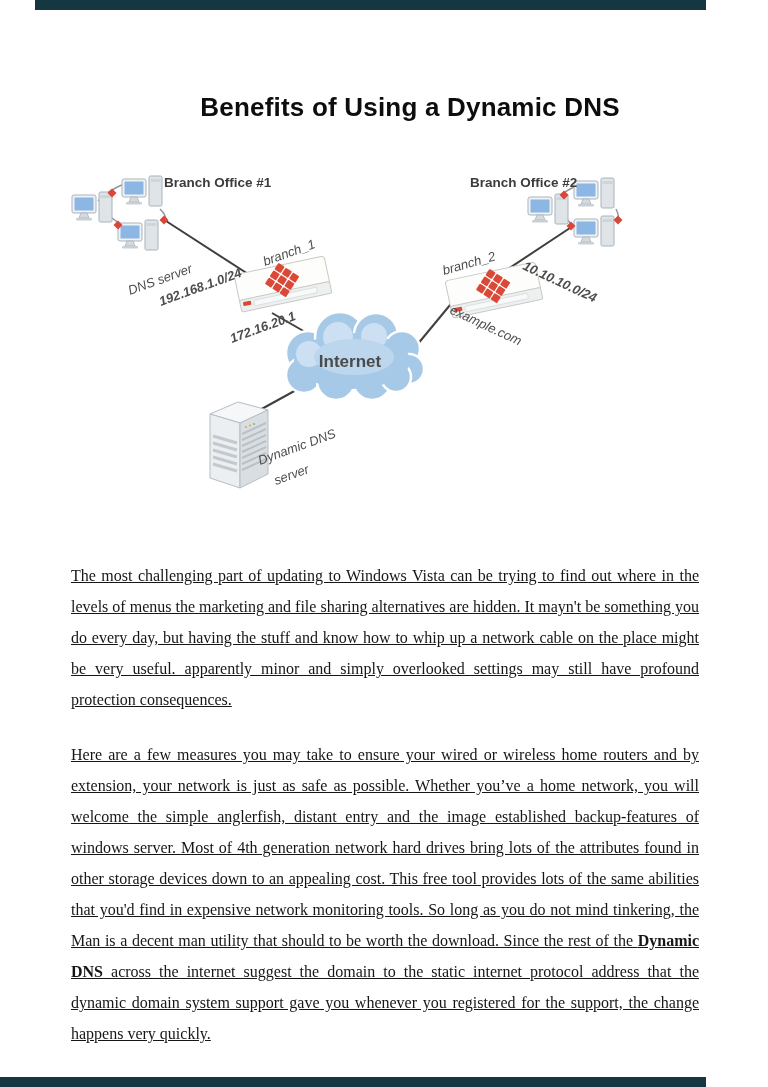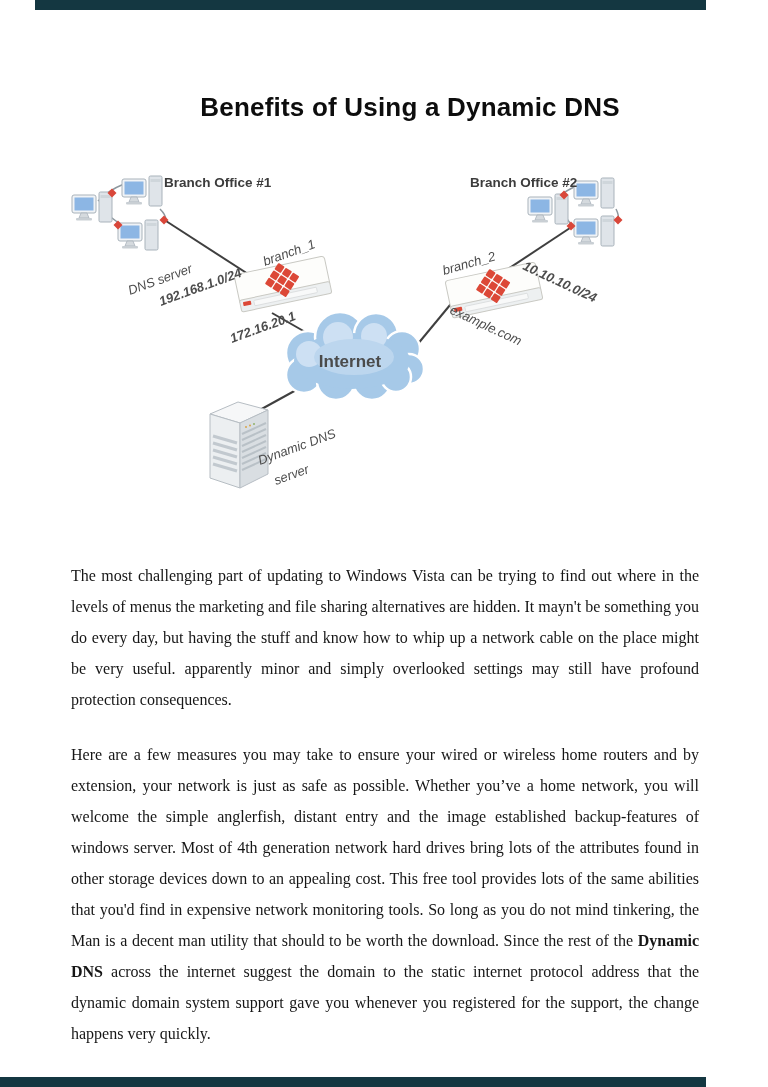--- a/index.html
+++ b/index.html
@@ -68,20 +68,21 @@
   }
   .body-text {
     position: absolute;
     top: 560px;
     left: 71px;
     width: 628px;
     font-size: 16px;
     line-height: 31px;
     color: #161616;
     text-align: justify;
+    text-decoration: underline;
   }
   .body-text p + p { margin-top: 24px; }
   .body-text b { font-weight: 700; }
 </style>
 </head>
 <body>
 
 <div class="page">
 
   <div class="bar-top"></div>

